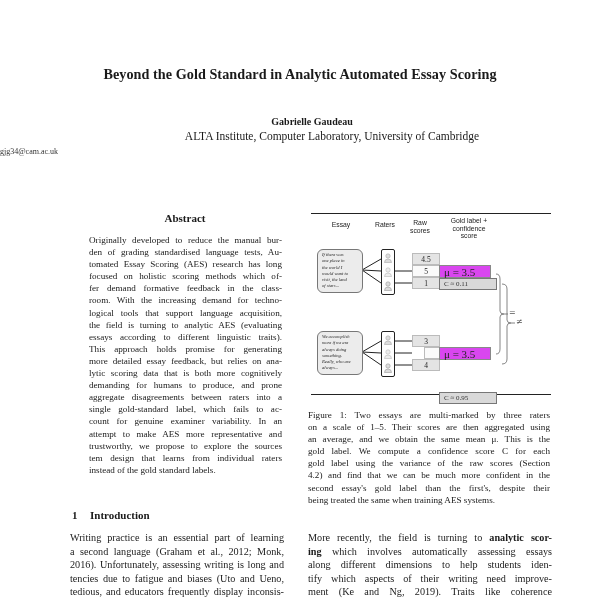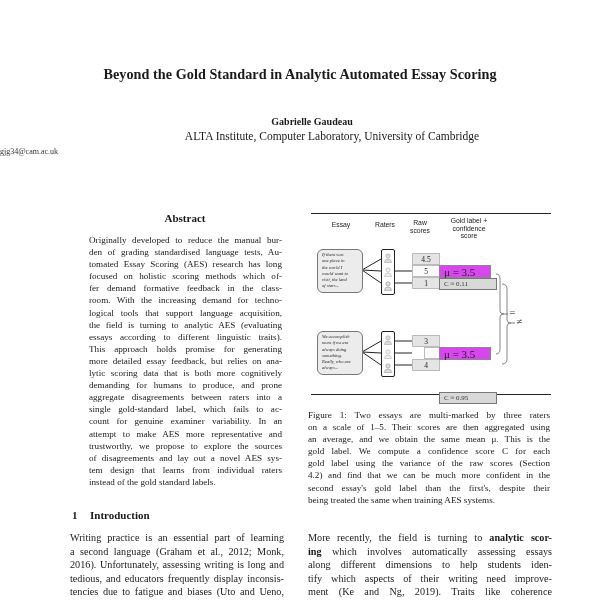--- a/index.html
+++ b/index.html
@@ -53,34 +53,33 @@
   <span class="ln">essays according to different linguistic traits).</span>
   <span class="ln">This approach holds promise for generating</span>
   <span class="ln">more detailed essay feedback, but relies on ana-</span>
   <span class="ln">lytic scoring data that is both more cognitively</span>
   <span class="ln">demanding for humans to produce, and prone</span>
   <span class="ln">aggregate disagreements between raters into a</span>
   <span class="ln">single gold-standard label, which fails to ac-</span>
   <span class="ln">count for genuine examiner variability. In an</span>
   <span class="ln">attempt to make AES more representative and</span>
   <span class="ln">trustworthy, we propose to explore the sources</span>
-  <span class="ln">of disagreements and lay out a novel AES sys-</span>
   <span class="ln">tem design that learns from individual raters</span>
   <span class="ln last">instead of the gold standard labels.</span>
 </div>
 
 <div class="sec-head">
   <span class="num">1</span><span>Introduction</span>
 </div>
 <div class="intro">
   <span class="ln">Writing practice is an essential part of learning</span>
   <span class="ln">a second language (Graham et al., 2012; Monk,</span>
   <span class="ln">2016). Unfortunately, assessing writing is long and</span>
+  <span class="ln">tencies due to fatigue and biases (Uto and Ueno,</span>
   <span class="ln">tedious, and educators frequently display inconsis-</span>
-  <span class="ln">tencies due to fatigue and biases (Uto and Ueno,</span>
 </div>
 
 <div class="fig">
   <div class="rule" style="top:0;"></div>
   <div class="rule" style="top:181px;"></div>
 
   <div class="colh" style="left:10px; top:8px; width:40px;">Essay</div>
   <div class="colh" style="left:58px; top:8px; width:32px;">Raters</div>
   <div class="colh" style="left:94px; top:6px; width:30px;">
     <span>Raw</span><br>

